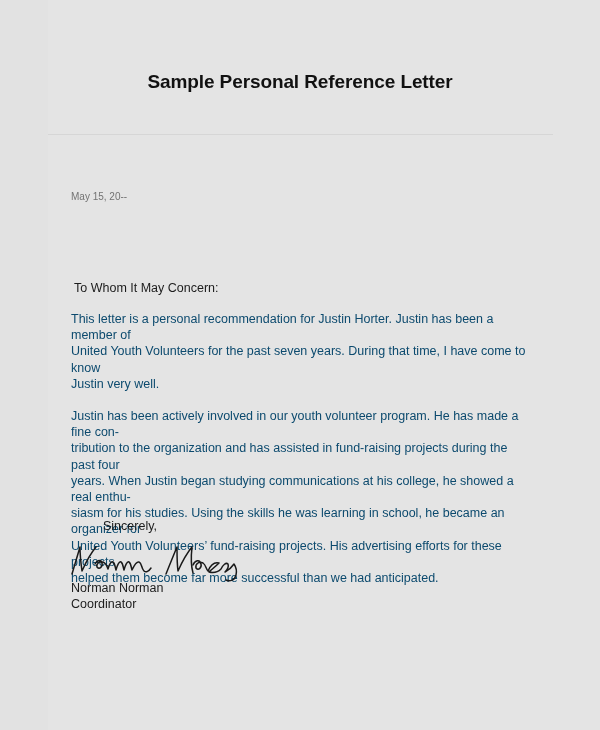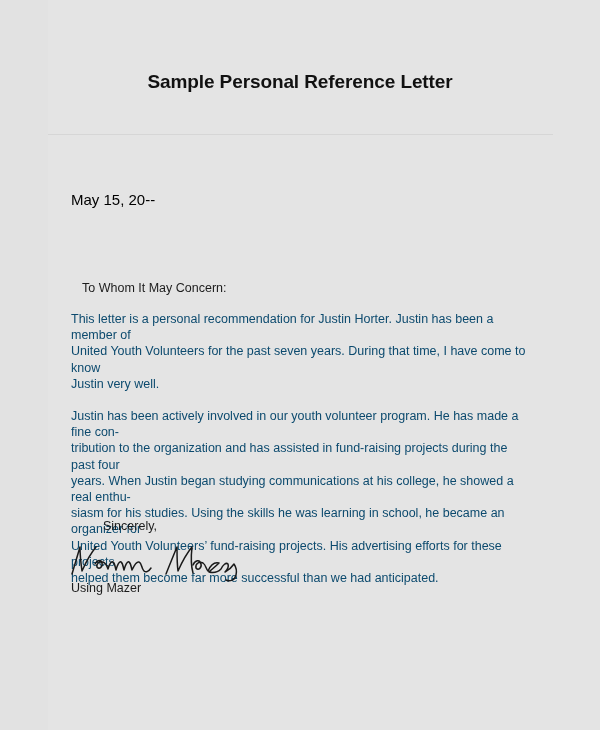--- a/index.html
+++ b/index.html
@@ -51,27 +51,27 @@
     top: 134px;
     width: 505px;
     height: 1px;
     background: #d6d6d6;
   }
 
   .date-line {
     position: absolute;
     left: 71px;
     top: 191px;
-    font-size: 15px;
-    color: #000000;
+    font-size: 10px;
+    color: #737373;
   }
 
   .salutation {
     position: absolute;
-    left: 82px;
+    left: 74px;
     top: 281px;
     font-size: 12.5px;
     color: #1c1c1c;
   }
 
   .body-block {
     position: absolute;
     left: 71px;
     top: 311px;
     width: 462px;
@@ -167,16 +167,17 @@
                C129 24 133 21 137 23 C140 25 140 29 142 31
                C145 24 149 22 153 23 C149 27 145 30 143 32
                C147 33 152 32 155 29
                C157 25 160 22 162 24 C163 27 161 30 159 32
                C163 30 166 27 168 24 C170 27 171 31 170 35
                C169 40 164 42 160 40"></path>
     </svg>
   </div>
 
   <div class="sig-block">
-    <div>Using Mazer</div>
+    <div>Norman Norman</div>
+    <div>Coordinator</div>
   </div>
 
 </div>
 
 </body></html>

